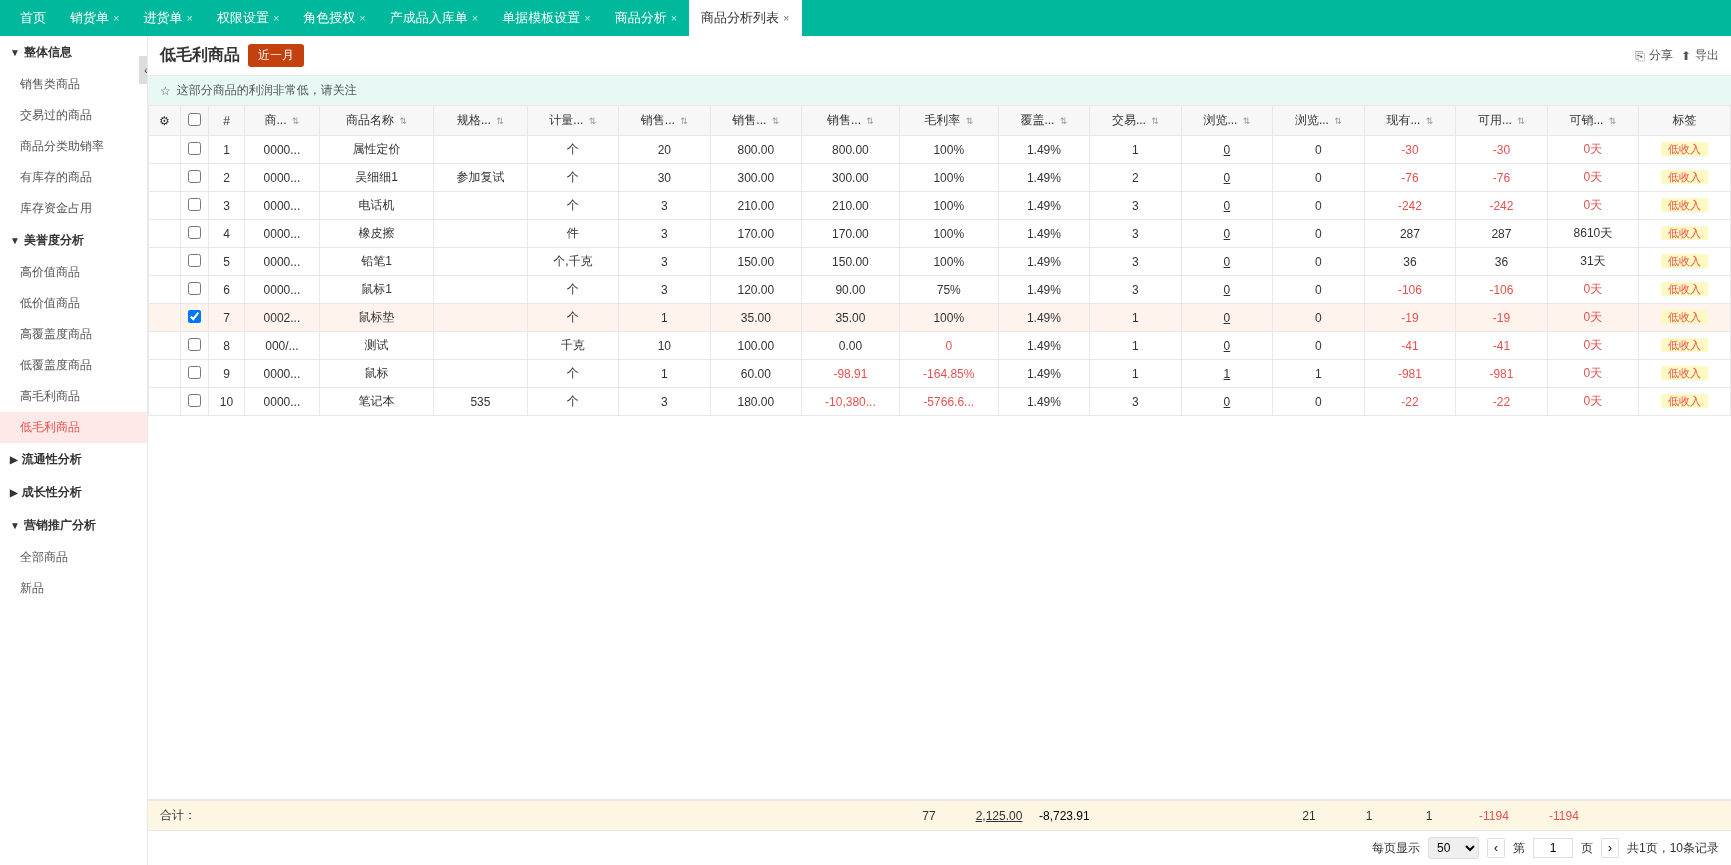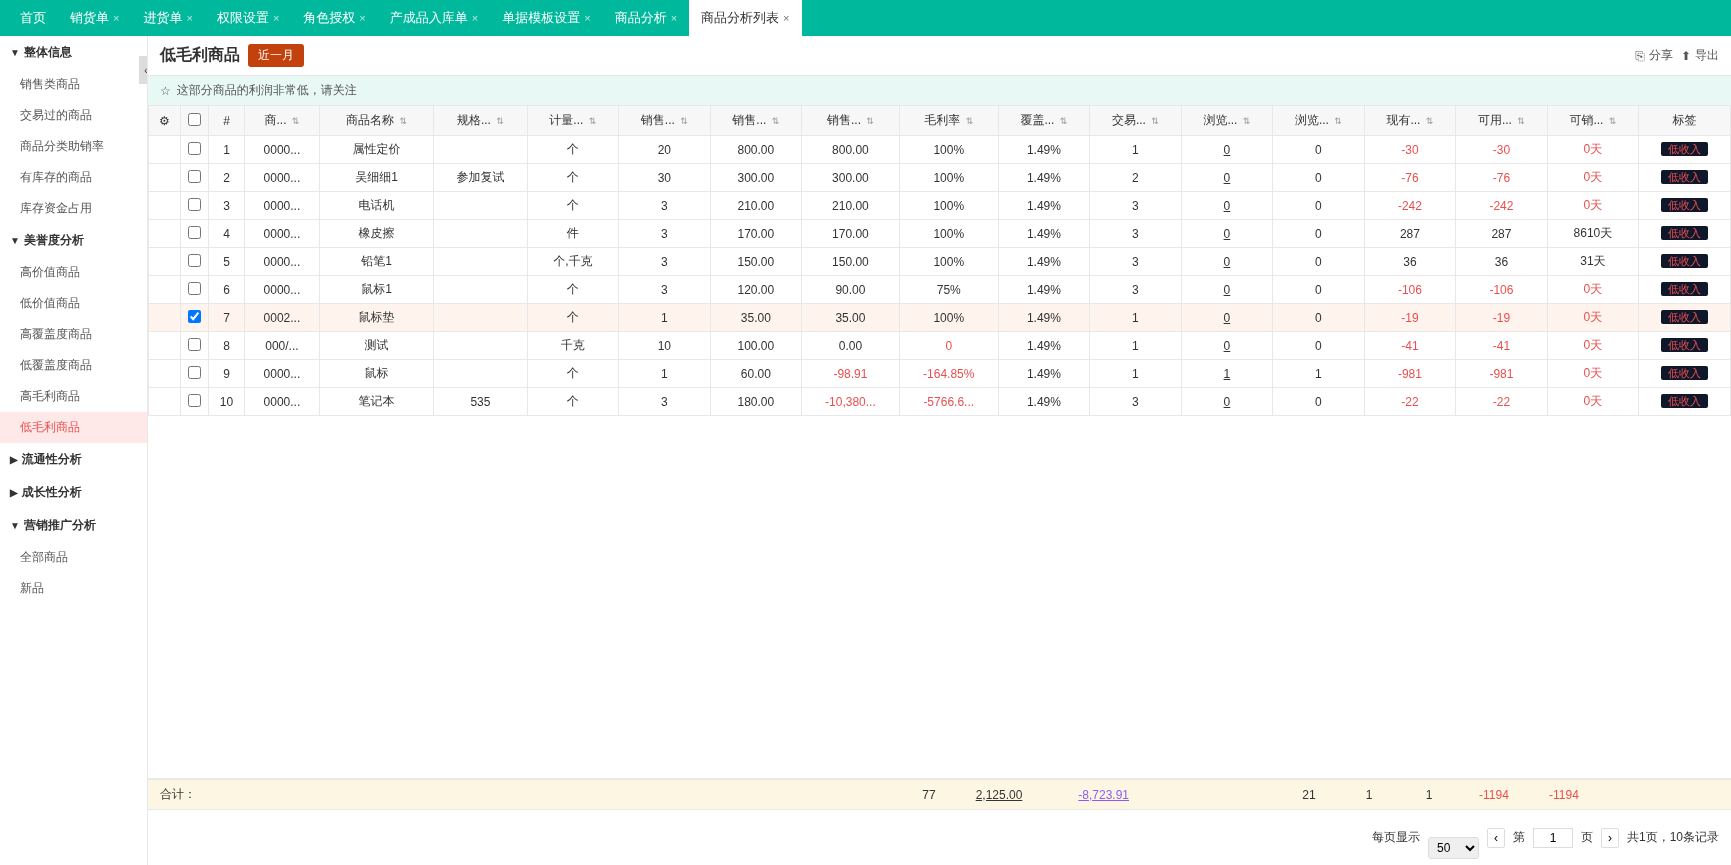--- a/index.html
+++ b/index.html
@@ -162,21 +162,21 @@
     th .col-sort { font-size: 9px; color: #999; margin-left: 2px; }
     td {
       border: 1px solid #e8e8e8;
       padding: 5px 4px;
       text-align: center;
       white-space: nowrap;
       color: #333;
     }
     tr.row-selected td { background: #fff3ed; }
     .tag-badge {
-      background: #0f172a;
+      background: #fef9c3;
       color: #e85050;
       padding: 1px 7px;
       border-radius: 2px;
       font-size: 11px;
     }
     .text-red { color: #e85050; }
     .text-link { color: #333; text-decoration: underline; cursor: pointer; }
 
     
     .footer-total {
@@ -198,21 +198,20 @@
       background: #fff;
       border-top: 1px solid #e8e8e8;
       gap: 8px;
       font-size: 12px;
     }
     .per-page-select {
       border: 1px solid #ddd;
       padding: 2px 4px;
       font-size: 12px;
       border-radius: 3px;
-      margin-top: 21px;
     }
     .page-btn {
       border: 1px solid #ddd;
       background: #fff;
       padding: 2px 6px;
       cursor: pointer;
       font-size: 12px;
       border-radius: 2px;
     }
     .page-input {
@@ -580,21 +579,21 @@
   </tr>
             </tbody>
         </table>
       </div>
 
       <div class="footer-total" id="footer-total">
   <span style="font-weight:normal;margin-right:4px;">合计：</span>
   <span style="flex:1;"></span>
   <span style="width:60px;text-align:center;">77</span>
   <span style="width:80px;text-align:center;text-decoration:underline;">2,125.00</span>
-  <span style="width:90px;text-align:right;color:#8b5cf6;text-decoration:underline;">-8,723.91</span>
+  <span style="width:90px;text-align:left;color:#000000;">-8,723.91</span>
   <span style="width:80px;"></span>
   <span style="width:70px;"></span>
   <span style="width:60px;text-align:center;">21</span>
   <span style="width:60px;text-align:center;">1</span>
   <span style="width:60px;text-align:center;">1</span>
   <span style="width:70px;text-align:center;color:#e85050;">-1194</span>
   <span style="width:70px;text-align:center;color:#e85050;">-1194</span>
   <span style="width:60px;"></span>
   <span style="width:60px;"></span>
 </div>

